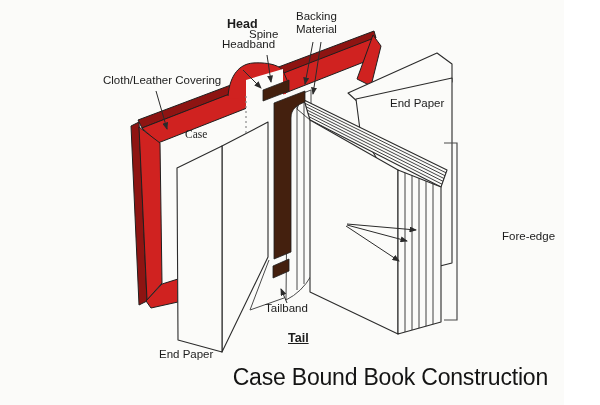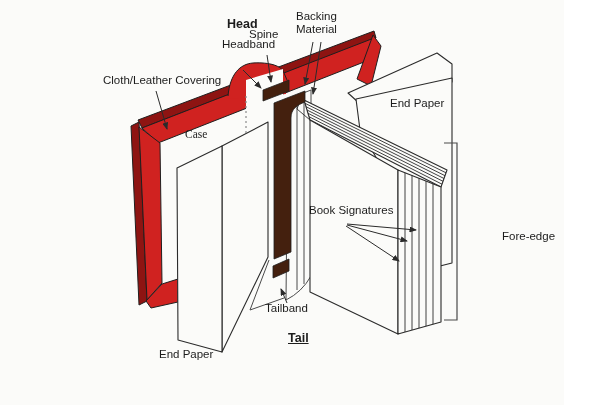--- a/index.html
+++ b/index.html
@@ -129,19 +129,19 @@
     </g>
   </svg>
 
   <div class="lbl bold" style="left:227px;top:17px;">Head</div>
   <div class="lbl" style="left:249px;top:28px;">Spine</div>
   <div class="lbl" style="left:197px;top:38px;margin-left:25px;">Headband</div>
   <div class="lbl" style="left:103px;top:74px;">Cloth/Leather Covering</div>
   <div class="lbl wrap" style="left:296px;top:10px;" id="backing-label">Backing Material</div>
   <div class="lbl" style="left:185px;top:128px;font-family:Liberation Serif, serif;">Case</div>
   <div class="lbl" style="left:390px;top:97px;">End Paper</div>
-  <div class="lbl" style="left:309px;top:204px;">Book Signatures</div>
   <div class="lbl" style="left:462px;top:230px;margin-left:40px;">Fore-edge</div>
   <div class="lbl" style="left:265px;top:302px;">Tailband</div>
   <div class="lbl bold" style="left:288px;top:331px;text-decoration:underline;">Tail</div>
   <div class="lbl" style="left:159px;top:348px;">End Paper</div>
 
+  <div id="main-title">Case Bound Book Construction</div>
 </div>
 
 </body></html>

